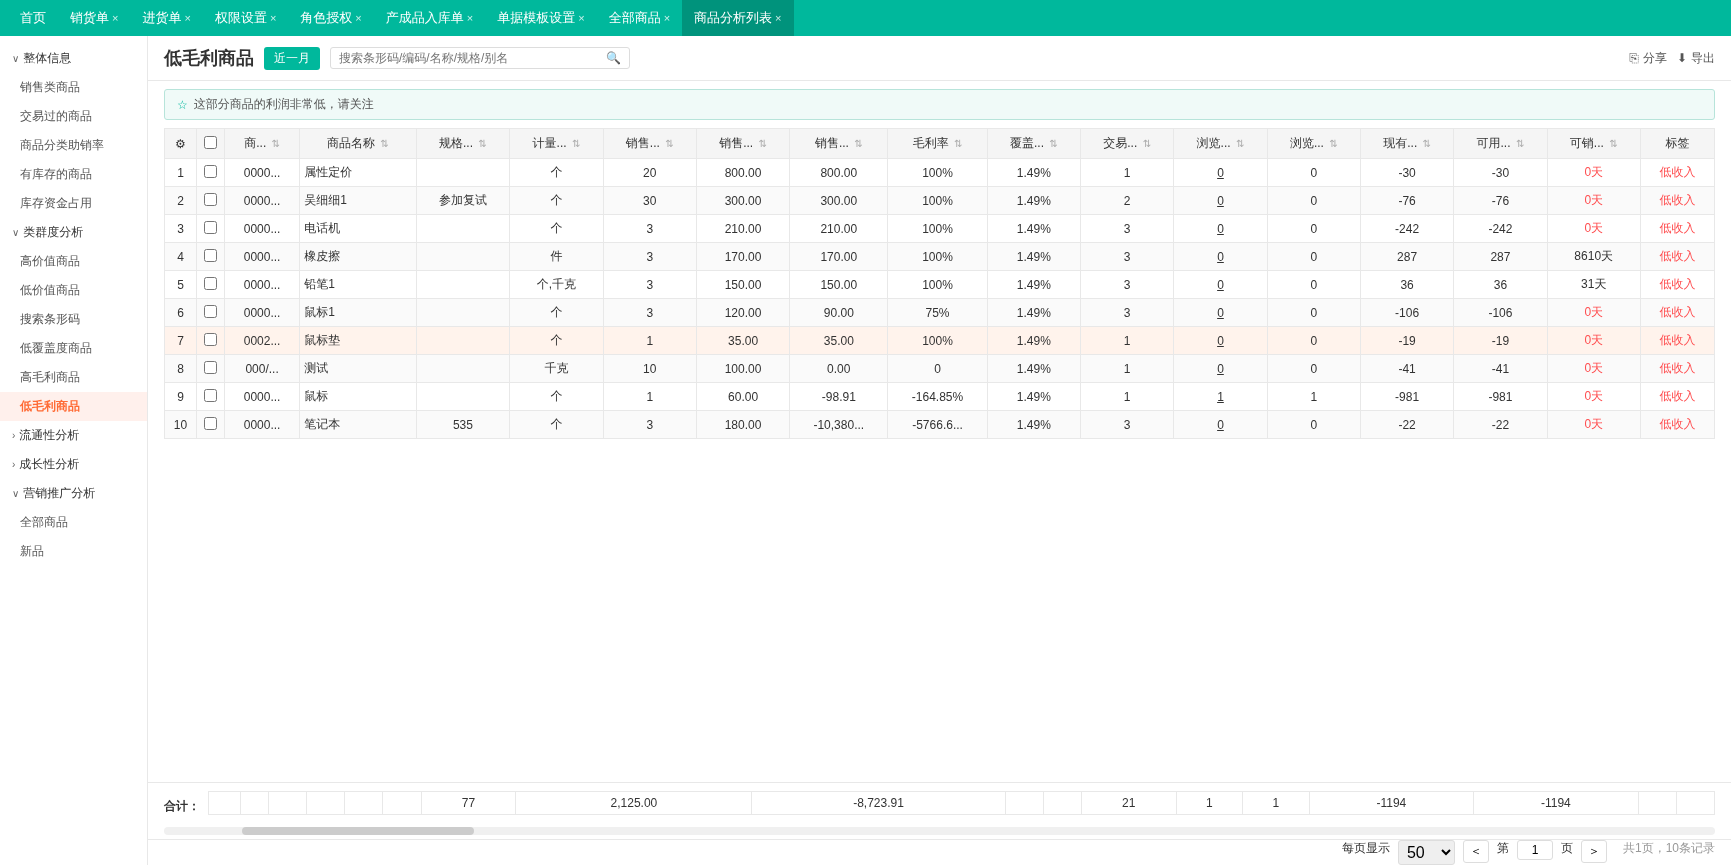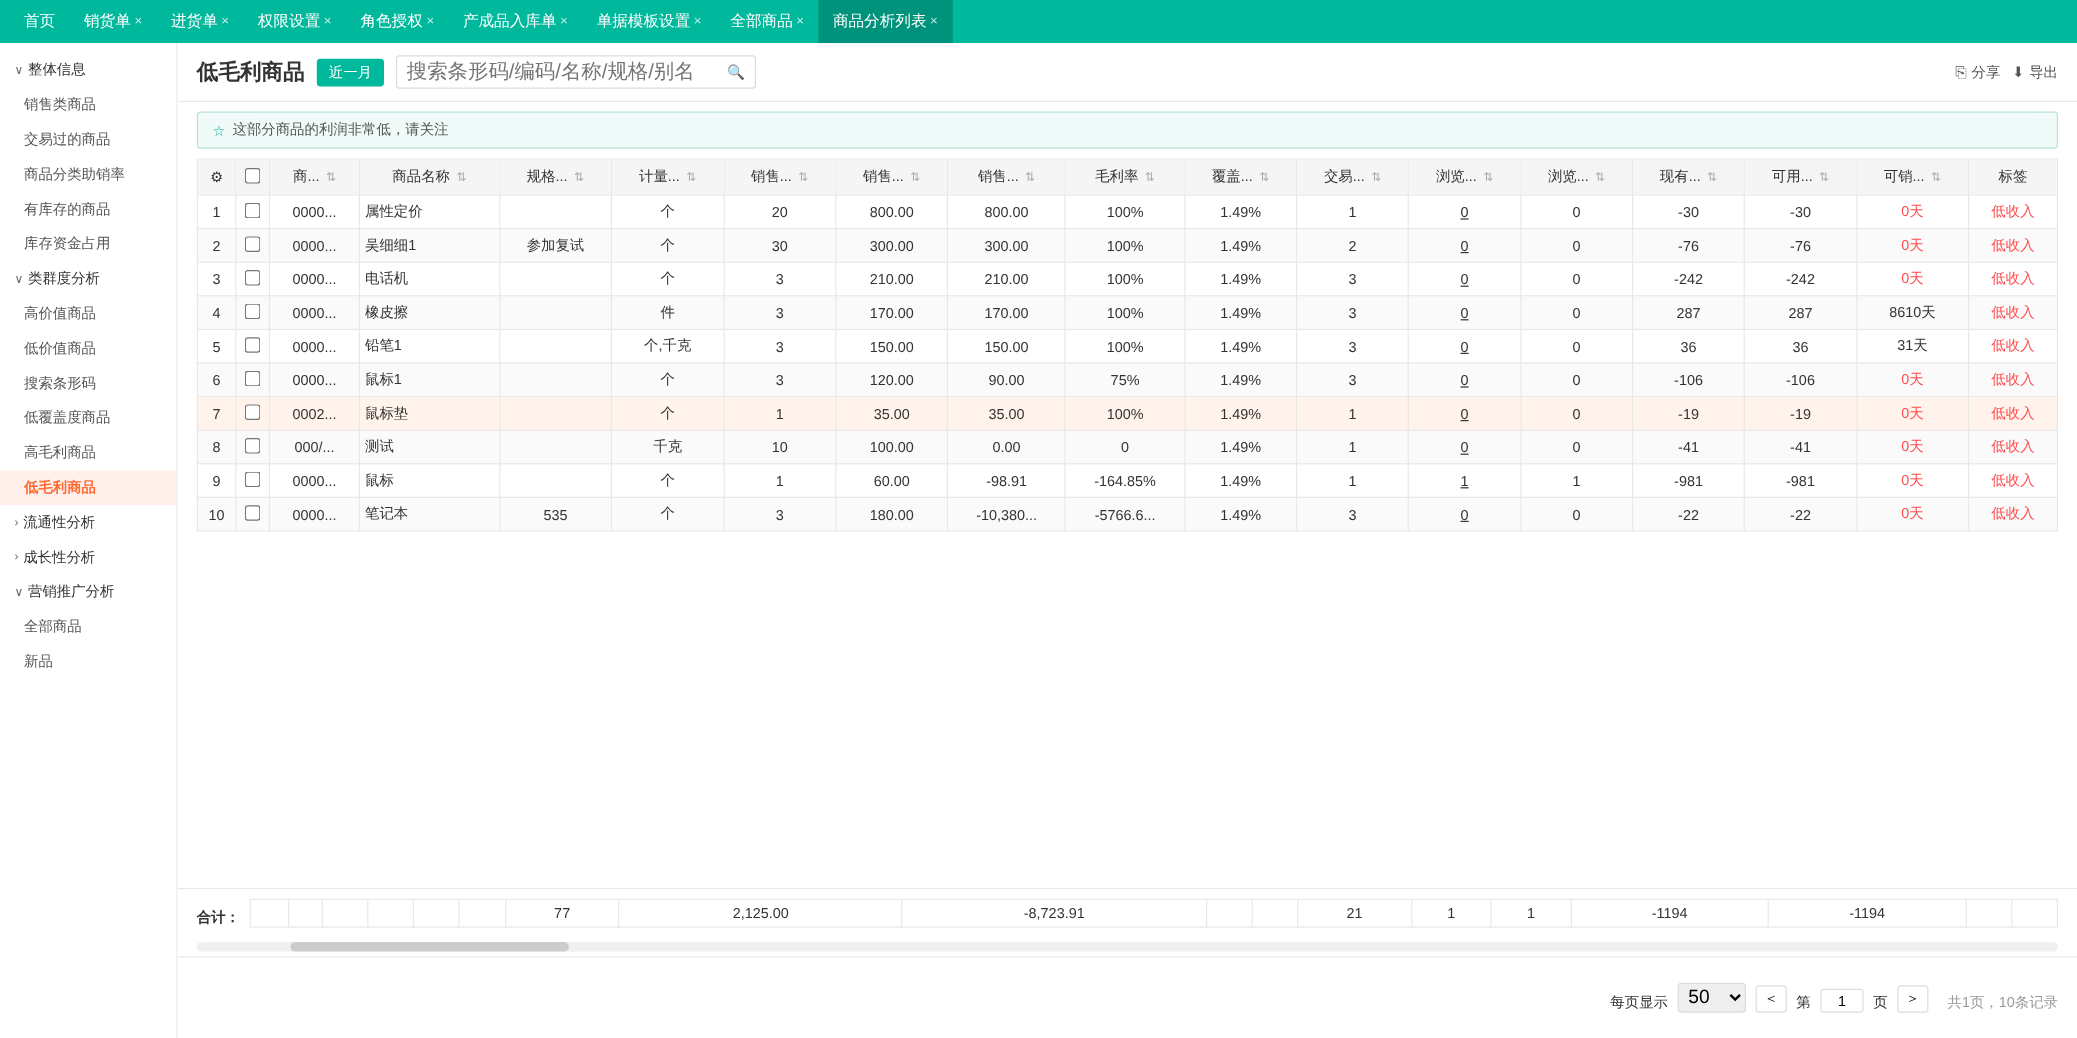--- a/index.html
+++ b/index.html
@@ -96,21 +96,21 @@
       border: 1px solid #ddd;
       border-radius: 3px;
       padding: 3px 8px;
       gap: 5px;
       flex: 1;
       max-width: 300px;
     }
     .search-box input {
       border: none;
       outline: none;
-      font-size: 17px;
+      font-size: 12px;
       width: 100%;
       color: #c2410c;
     }
     .header-actions {
       margin-left: auto;
       display: flex;
       gap: 10px;
       align-items: center;
     }
     .action-btn {
@@ -178,23 +178,23 @@
       padding: 8px 16px;
       background: #fff;
       display: flex;
       align-items: flex-end;
     }
     .total-label { font-weight: bold; color: #333; margin-right: 8px; }
 
     
     .pagination-bar {
       display: flex;
-      align-items: flex-end;
+      align-items: flex-start;
       justify-content: flex-end;
-      padding: 21px 16px;
+      padding: 0 16px;
       border-top: 1px solid #e8e8e8;
       background: #fff;
       gap: 8px;
       font-size: 12px;
     }
     .page-size-select {
       border: 1px solid #ddd;
       border-radius: 3px;
       padding: 2px 4px;
       font-size: 16px;

